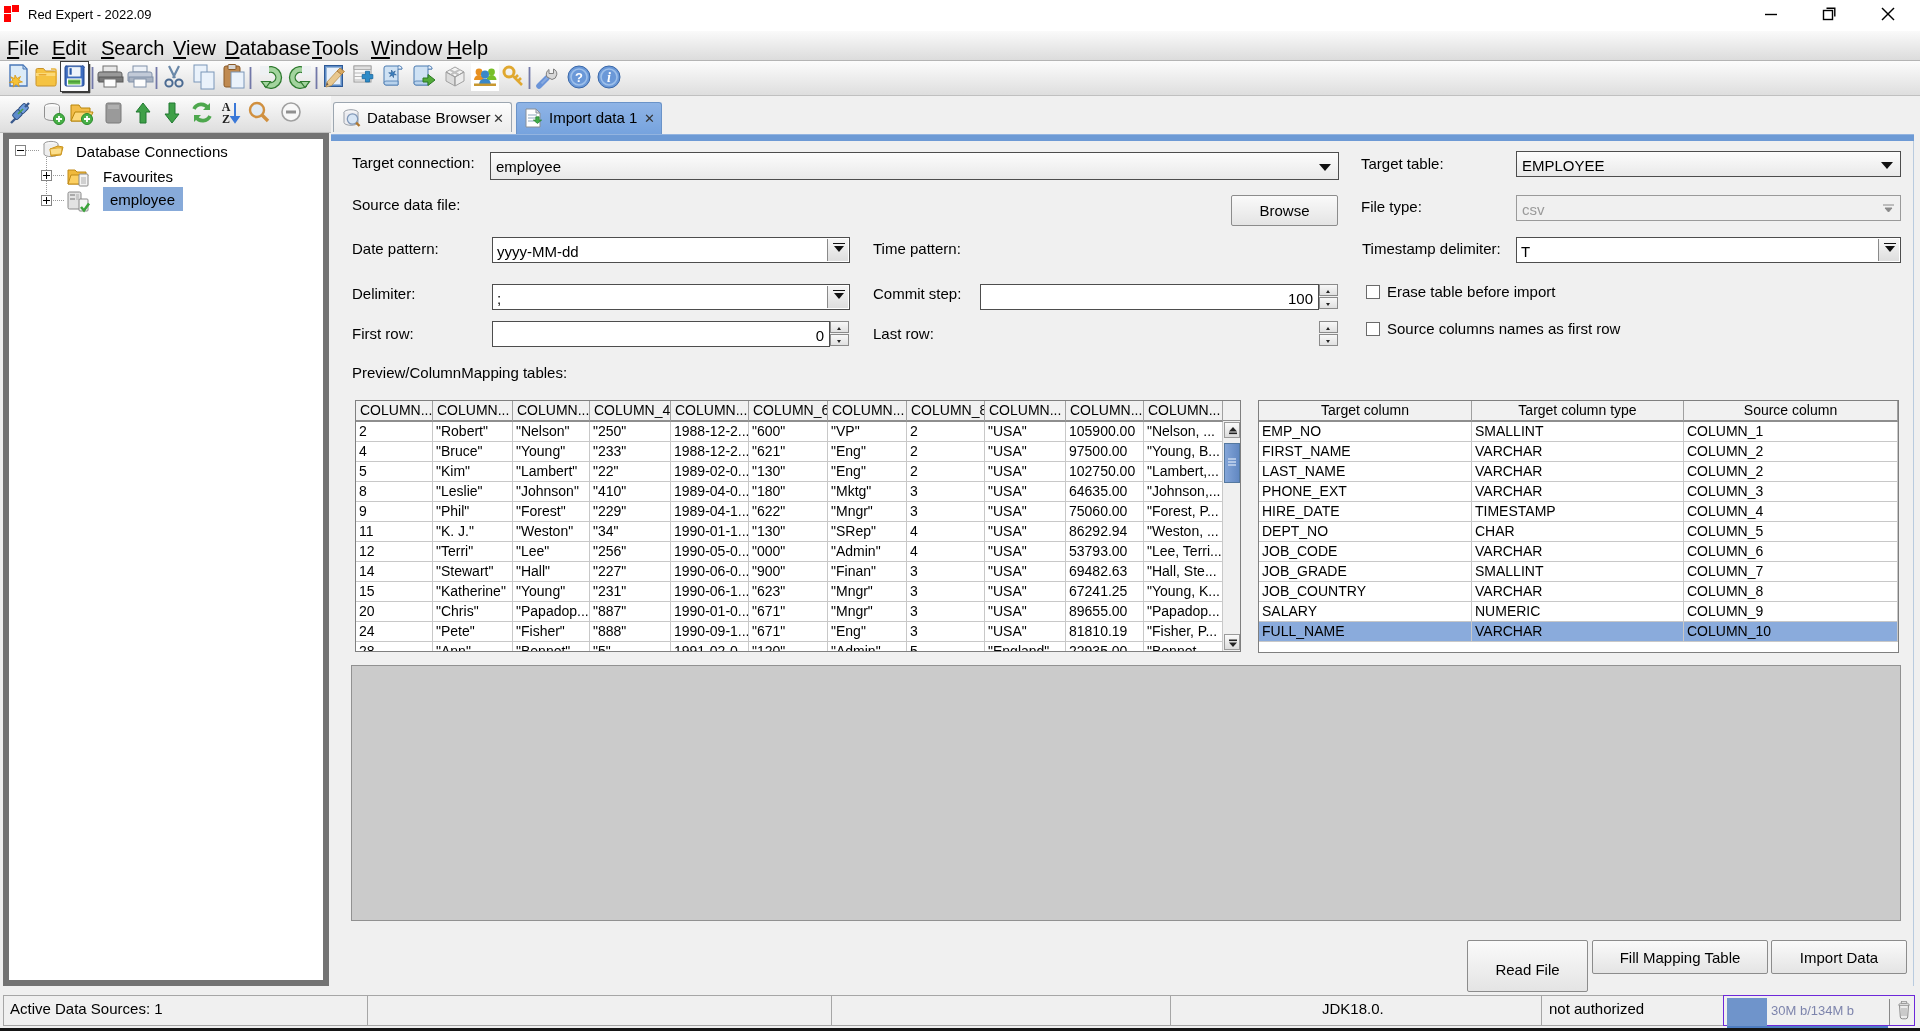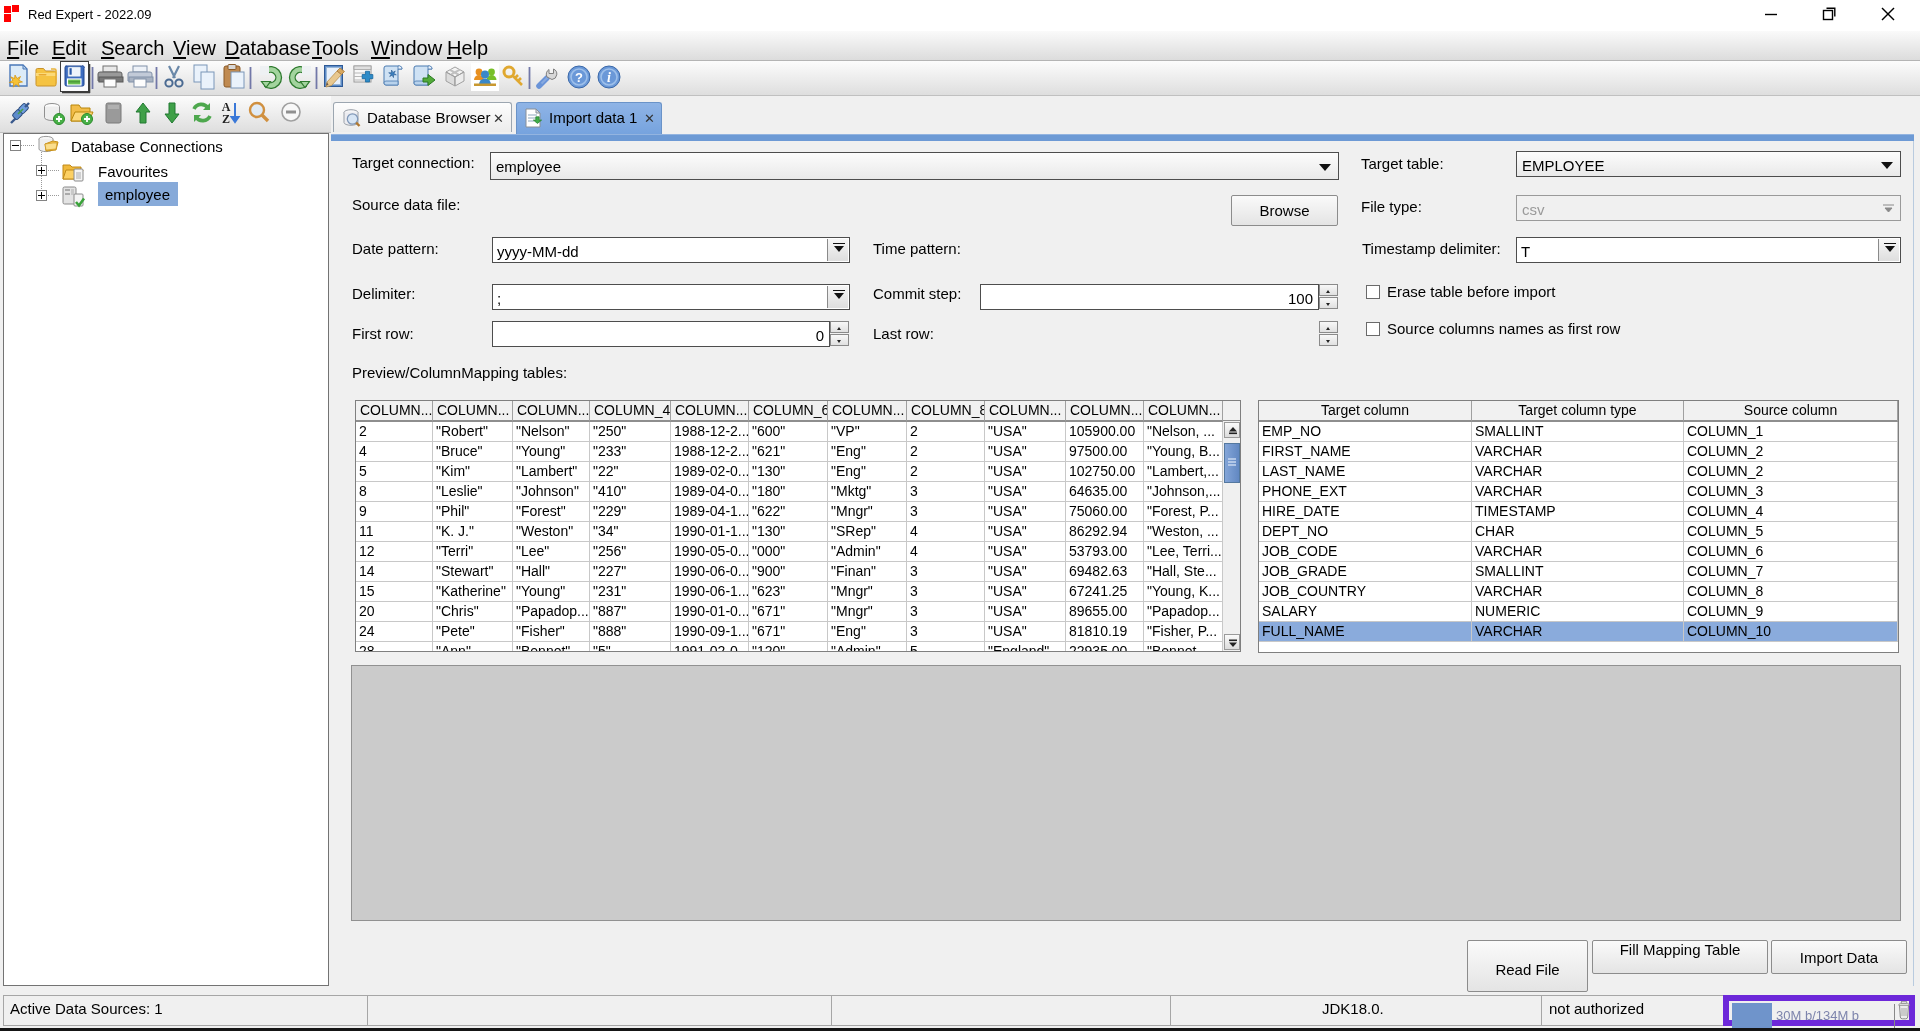--- a/index.html
+++ b/index.html
@@ -18,21 +18,21 @@
 #toolbar1{left:0;top:61px;width:1920px;height:35px;background:linear-gradient(#fcfcfc,#dedede);border-bottom:1px solid #c0c0c0;box-sizing:border-box;}
 #toolbar2{left:0;top:96px;width:331px;height:37px;background:linear-gradient(#fcfcfc,#dedede);border-bottom:1px solid #c0c0c0;box-sizing:border-box;}
 
 .tab{position:absolute;top:102px;height:30px;border:1px solid #9cA6b0;border-bottom:none;
   border-radius:3px 3px 0 0;font-size:15px;box-sizing:border-box;}
 #tab1{left:333px;width:179px;background:linear-gradient(#fdfdfd,#ececec);}
 #tab2{left:516px;width:146px;height:32px;background:linear-gradient(#8fb4e6,#76a3de);border-color:#6a93c8;}
 .tabx{position:absolute;top:8px;font-size:13px;color:#333;}
 #bluebar{left:331px;top:134px;width:1583px;height:7px;background:#6d9ad5;border-top:1px solid #93b4e0;box-sizing:border-box;}
 
-#treepanel{left:3px;top:133px;width:326px;height:853px;background:#ffffff;border:1px solid #737373;box-sizing:border-box;}
+#treepanel{left:3px;top:133px;width:326px;height:853px;background:#ffffff;border:6px solid #737373;box-sizing:border-box;}
 .tree-label{position:absolute;font-size:15px;}
 .expander{position:absolute;width:11px;height:11px;border:1px solid #848484;background:#fff;box-sizing:border-box;}
 .expander:before{content:"";position:absolute;left:1px;top:4px;width:7px;height:1px;background:#000;}
 .expander.plus:after{content:"";position:absolute;left:4px;top:1px;width:1px;height:7px;background:#000;}
 
 #content{left:331px;top:141px;width:1583px;height:845px;background:#f0f0f0;border-right:1px solid #b9cbdf;box-sizing:border-box;}
 .lbl{position:absolute;font-size:15px;white-space:nowrap;}
 .combo{position:absolute;height:26px;background:linear-gradient(#fcfcfc,#e9e9e9);
   border:1px solid #4d4d4d;box-sizing:border-box;font-size:15px;}
 .combo .val{position:absolute;left:5px;top:5px;white-space:nowrap;}
@@ -657,34 +657,34 @@
 <div class="pc" style="left:425px;top:201px;width:214px">COLUMN_9</div>
 <div class="pc sel" style="left:0px;top:221px;width:213px">FULL_NAME</div>
 <div class="pc sel" style="left:213px;top:221px;width:212px">VARCHAR</div>
 <div class="pc sel" style="left:425px;top:221px;width:214px">COLUMN_10</div>
 </div>
     </div>
 
   <div class="abs" style="left:20px;top:524px;width:1550px;height:256px;background:#cbcbcb;border:1px solid #919191;box-sizing:border-box"></div>
 
   <div class="btn" style="left:1136px;top:799px;width:121px;height:52px;padding-top:20px">Read File</div>
-  <div class="btn" style="left:1261px;top:799px;width:176px;height:34px;padding-top:0">Fill Mapping Table</div>
+  <div class="btn" style="left:1261px;top:799px;width:176px;height:34px;padding-top:8px">Fill Mapping Table</div>
   <div class="btn" style="left:1440px;top:799px;width:136px;height:34px;padding-top:8px">Import Data</div>
 </div>
 <div id="statusbar" class="abs">
   <div class="sseg" style="left:3px;width:365px"></div>
   <div class="sseg" style="left:367px;width:465px"></div>
   <div class="sseg" style="left:831px;width:340px"></div>
   <div class="sseg" style="left:1170px;width:372px"></div>
   <div class="sseg" style="left:1541px;width:183px"></div>
   <div class="stext" style="left:10px">Active Data Sources: 1</div>
   <div class="stext" style="left:1322px">JDK18.0.</div>
   <div class="stext" style="left:1549px">not authorized</div>
 
-  <div class="abs" style="left:1723px;top:2px;width:192px;height:31px;border:6px solid #6d28d9;box-sizing:border-box;background:#f0f0f0">
+  <div class="abs" style="left:1723px;top:2px;width:192px;height:31px;border:1px solid #6d28d9;box-sizing:border-box;background:#f0f0f0">
     <div class="abs" style="left:3px;top:2px;width:40px;height:28px;background:#6f94cb"></div>
     <div class="abs" style="left:47px;top:7px;font-size:13px;color:#7d84ac">30M b/134M b</div>
     <div class="abs" style="left:3px;top:30px;width:161px;height:2px;background:#4f7ec2"></div>
     <div class="abs" style="left:165px;top:3px;width:1px;height:26px;background:#888"></div>
   </div>
 
   <svg class="abs" style="left:1896px;top:7px" width="16" height="21">
     <path d="M3.5 5 h9 l-0.8 12 a2 2 0 0 1 -2 1.8 h-3.4 a2 2 0 0 1 -2 -1.8 z" fill="#ececec" stroke="#8a8a8a"></path>
     <path d="M4 3.2 h8 l1.5 2 h-11 z" fill="#f6f6f6" stroke="#8a8a8a" stroke-width="0.8"></path>
     <rect x="5.5" y="1.5" width="5" height="2" fill="#e0e0e0" stroke="#8a8a8a" stroke-width="0.7"></rect>

